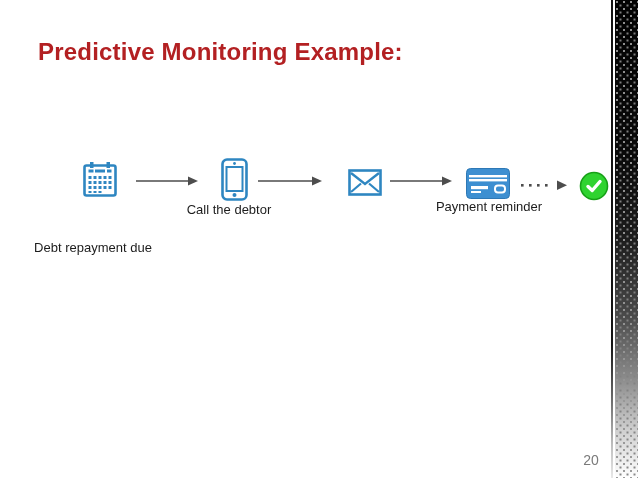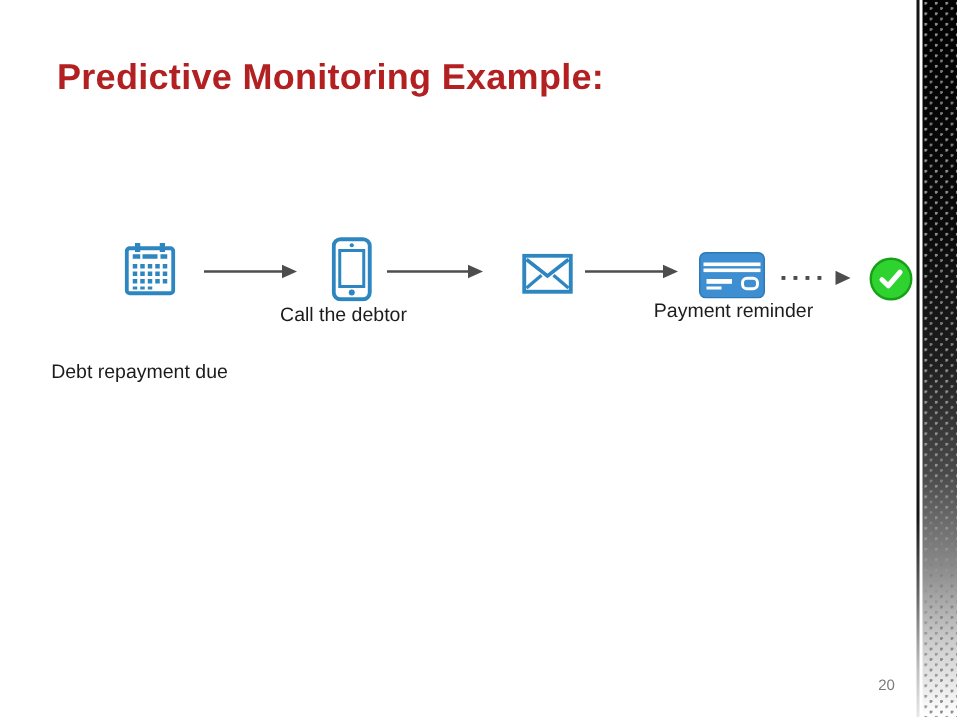--- a/index.html
+++ b/index.html
@@ -19,21 +19,21 @@
   .flow-el{position:absolute;}
   .step-label{
     position:absolute;
     font-size:13px;color:#1c1c1c;
     text-align:center;
     white-space:nowrap;
   }
   .page-number{
     position:absolute;left:578px;top:452px;
     width:26px;text-align:center;
-    font-size:10px;color:#7a7a7a;
+    font-size:14px;color:#7a7a7a;
   }
   .divider-line{
     position:absolute;left:611px;top:0;width:2px;height:478px;
     background:linear-gradient(180deg,#141414 0%,#141414 72%,#6f6f6f 84%,#bdbdbd 93%,#e8e8e8 100%);
   }
   .texture-strip{
     position:absolute;left:615px;top:0;width:23px;height:478px;
     background-image:
       radial-gradient(circle 1.7px at 2px 2px, rgba(150,150,150,.95) 55%, transparent 62%),
       radial-gradient(circle 1.7px at 2px 2px, rgba(130,130,130,.95) 55%, transparent 62%),

